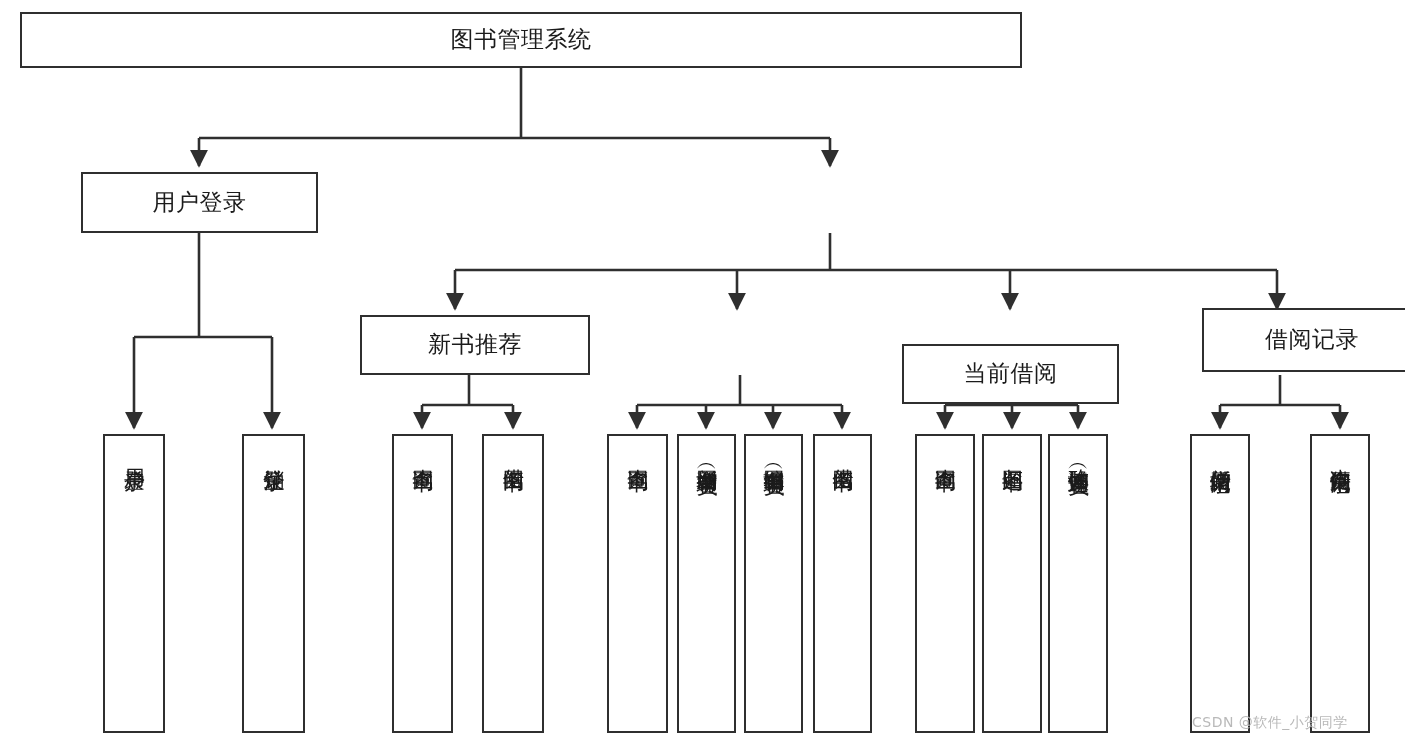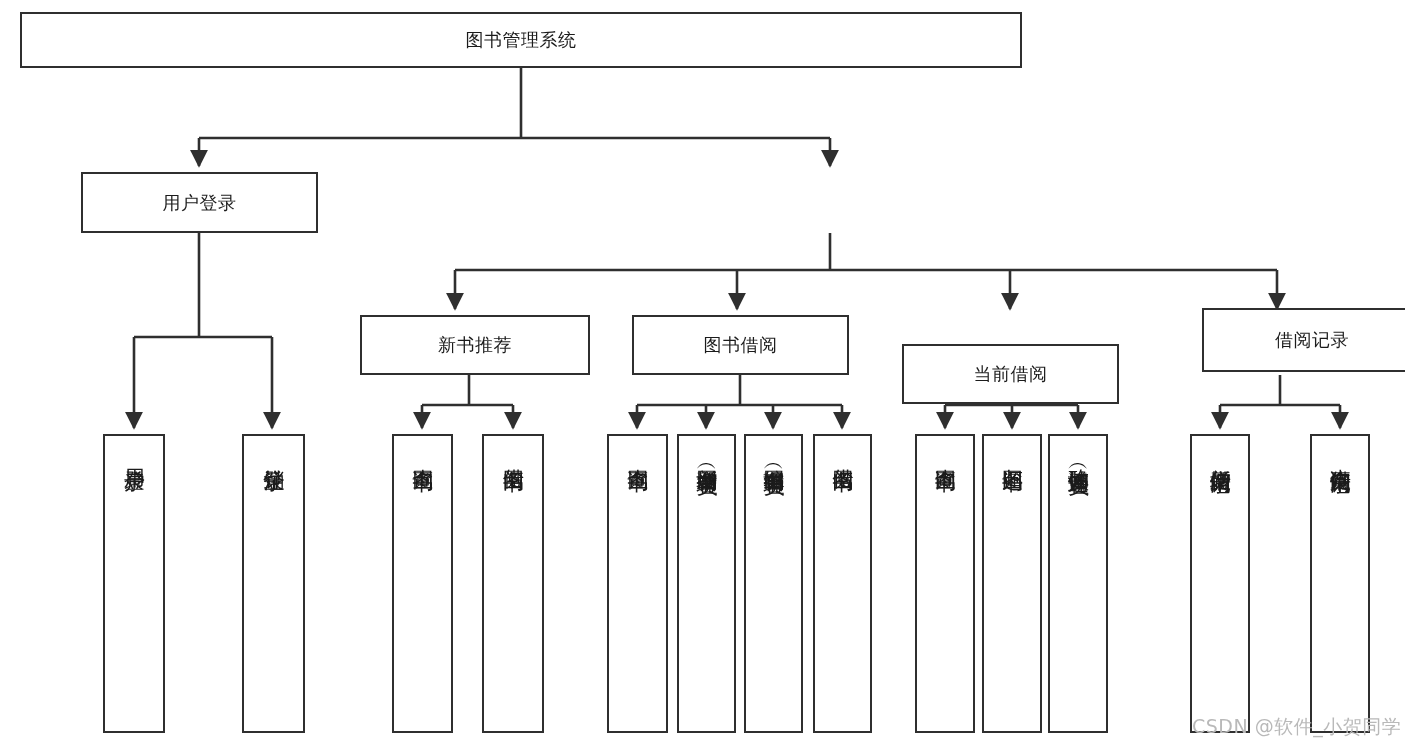--- a/index.html
+++ b/index.html
@@ -29,42 +29,42 @@
     position: absolute;
     box-sizing: border-box;
     border: 2.5px solid #2f2f2f;
     background: #ffffff;
     display: flex;
     align-items: center;
     justify-content: center;
     color: #1b1b1b;
   }
   .node .label {
-    font-size: 18px;
+    font-size: 23px;
     line-height: 1.1;
     letter-spacing: 0.5px;
     white-space: nowrap;
   }
   .node.vertical {
     align-items: flex-start;
     padding-top: 16px;
   }
   .node.vertical .label {
     writing-mode: vertical-rl;
     text-orientation: upright;
     font-size: 21px;
     line-height: 1.38;
     letter-spacing: 1px;
     white-space: pre;
     height: auto;
   }
   .watermark {
     position: absolute;
     color: #b9b9b9;
-    font-size: 19px;
+    font-size: 14px;
     white-space: nowrap;
     letter-spacing: 0.5px;
   }
 </style>
 </head>
 <body>
 
 <div id="canvas">
 
   <svg class="edges" viewBox="0 0 1405 747" xmlns="http://www.w3.org/2000/svg">
@@ -121,23 +121,20 @@
     <span class="label">图书管理系统</span>
   </div>
 
   <div class="node" style="left: 81px; top: 172px; width: 237px; height: 61px;">
     <span class="label">用户登录</span>
   </div>
 
   <div class="node" style="left: 360px; top: 315px; width: 230px; height: 60px;">
     <span class="label">新书推荐</span>
   </div>
-  <div class="node" style="left: 632px; top: 315px; width: 217px; height: 60px;">
-    <span class="label">图书借阅</span>
-  </div>
   <div class="node" style="left: 902px; top: 315px; width: 217px; height: 60px; margin-top: 29px;">
     <span class="label">当前借阅</span>
   </div>
   <div class="node" style="left: 1170px; top: 308px; width: 220px; height: 64px; margin-left: 32px;">
     <span class="label">借阅记录</span>
   </div>
 
   <div class="node vertical" style="left: 103px; top: 434px; width: 62px; height: 299px;">
     <span class="label">用户登录</span>
   </div>

